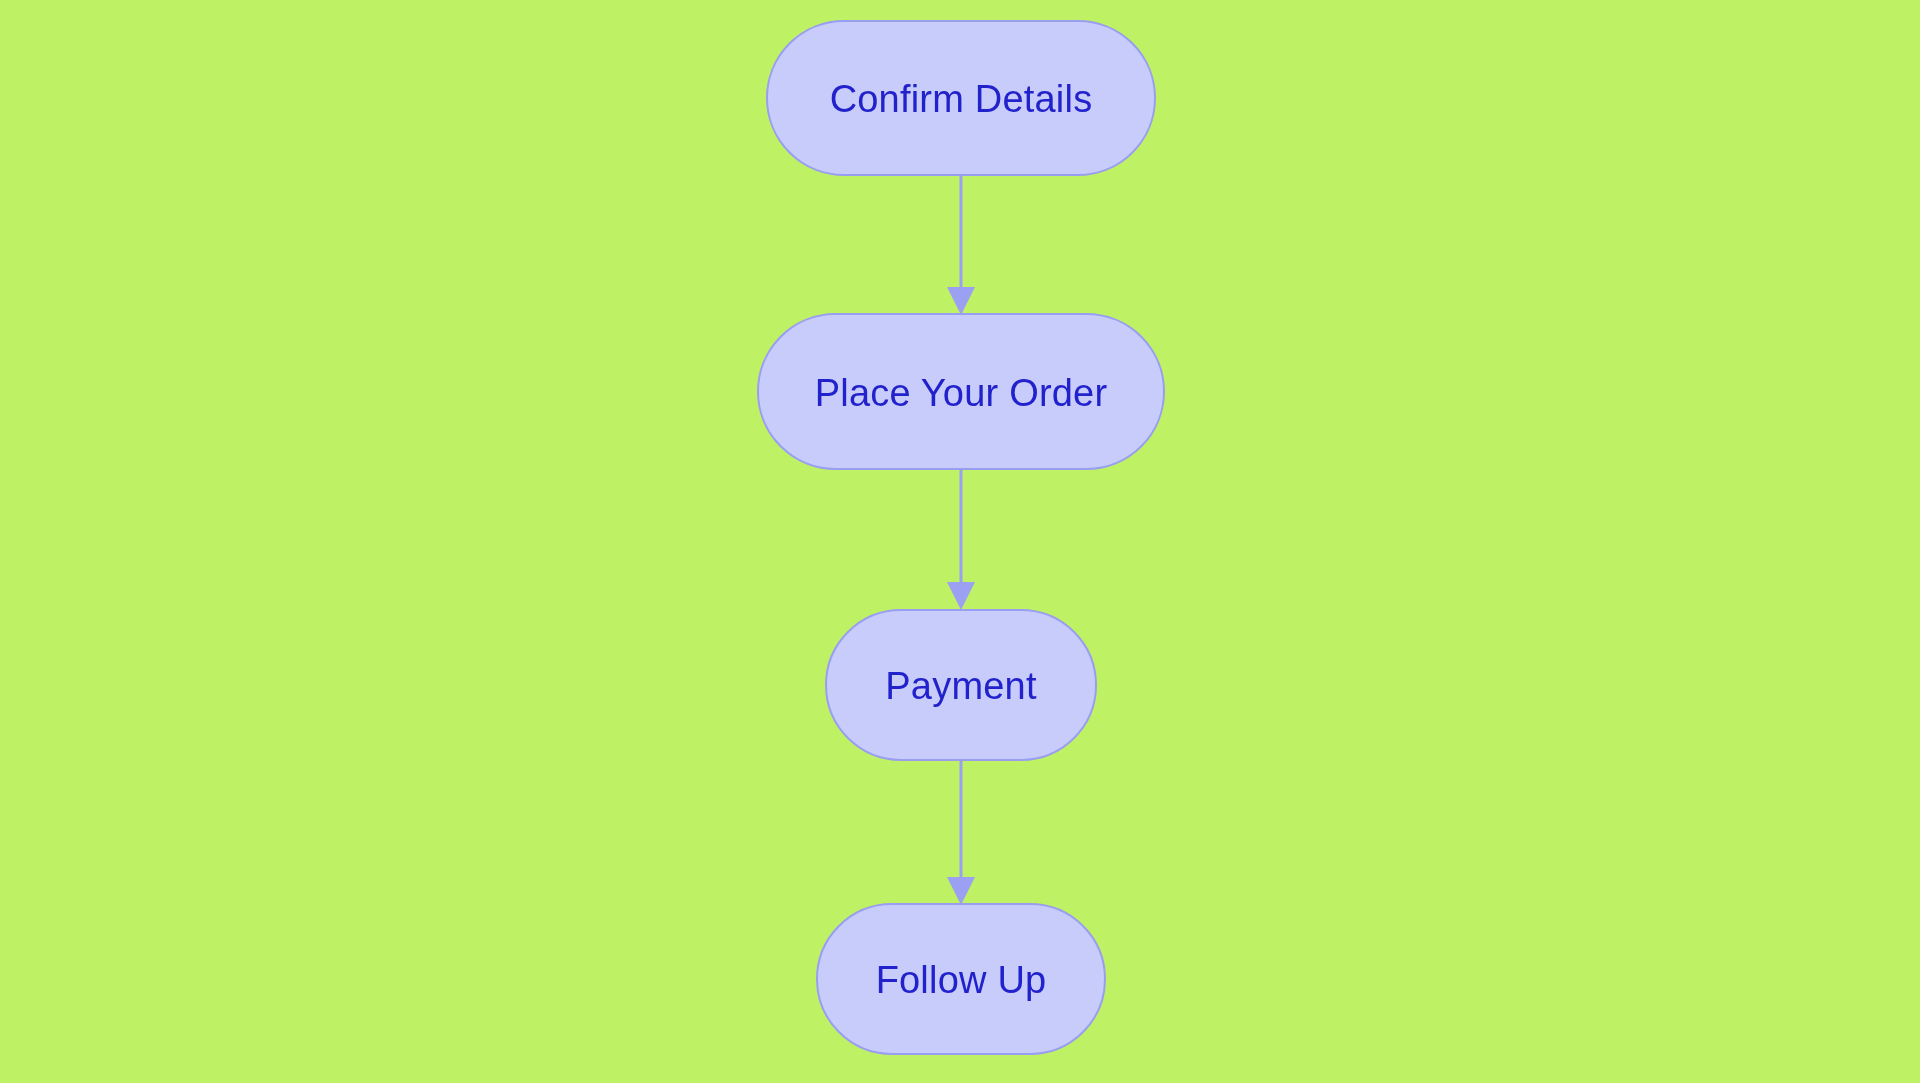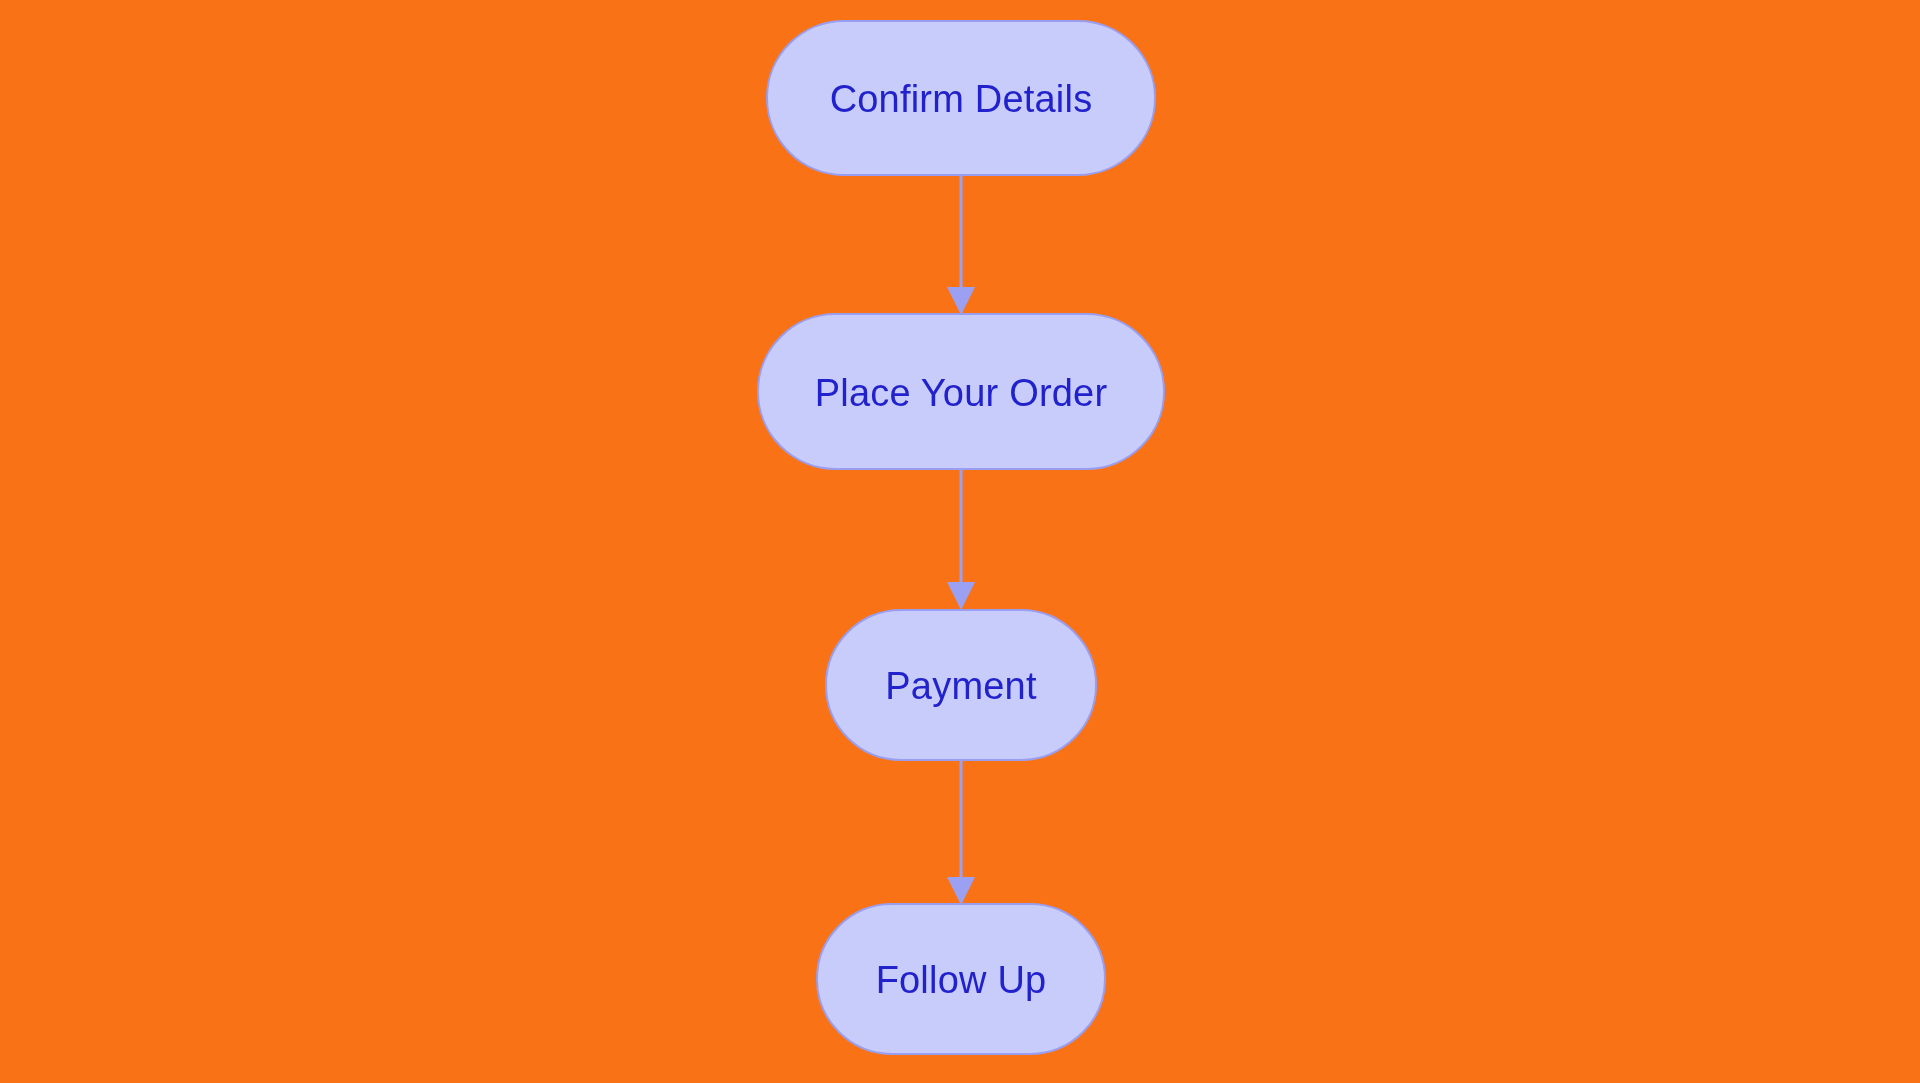--- a/index.html
+++ b/index.html
@@ -11,21 +11,21 @@
   body {
     width: 1920px;
     height: 1083px;
     overflow: hidden;
     font-family: "Liberation Sans", sans-serif;
   }
   #flowchart-canvas {
     position: relative;
     width: 1920px;
     height: 1083px;
-    background: #f97316;
+    background: #bef264;
   }
   #flow-svg {
     position: absolute;
     top: 0;
     left: 0;
     width: 1920px;
     height: 1083px;
     display: block;
   }
   .node-shape {

